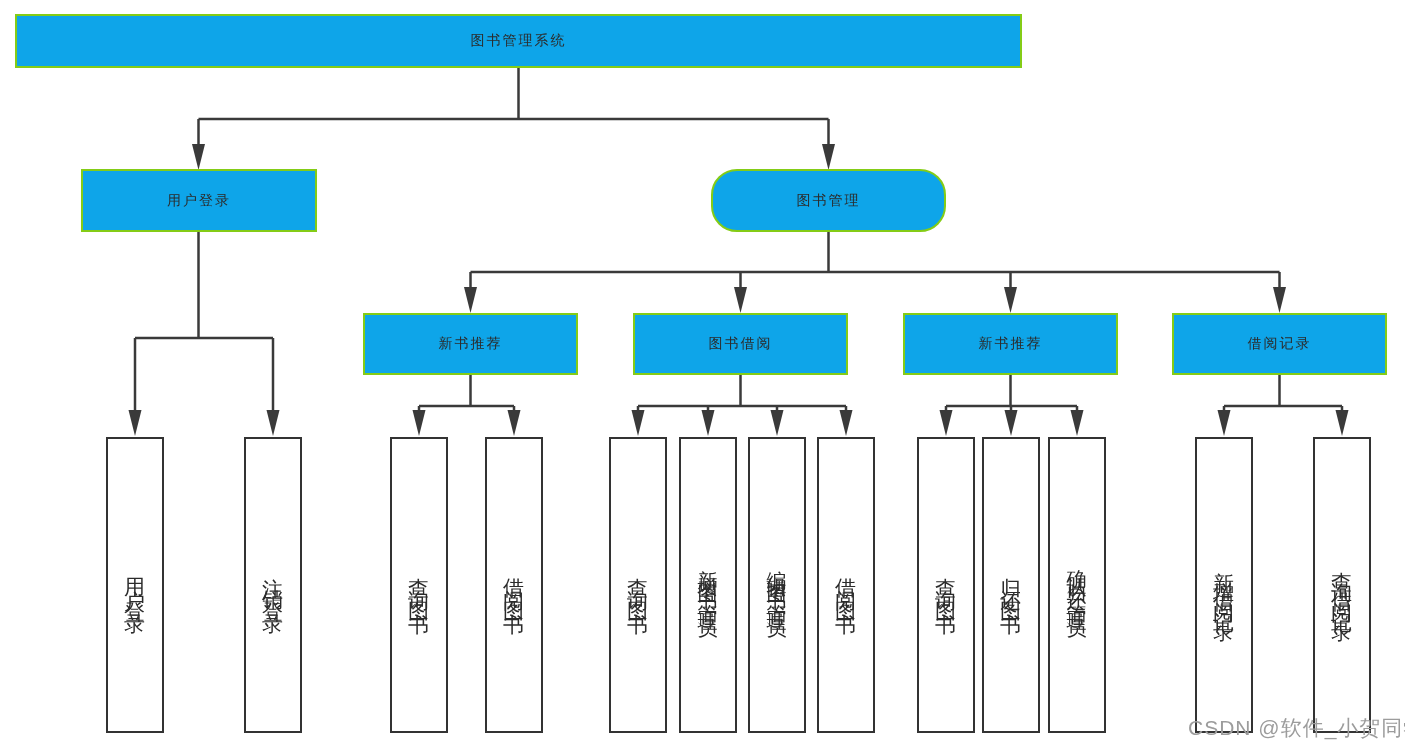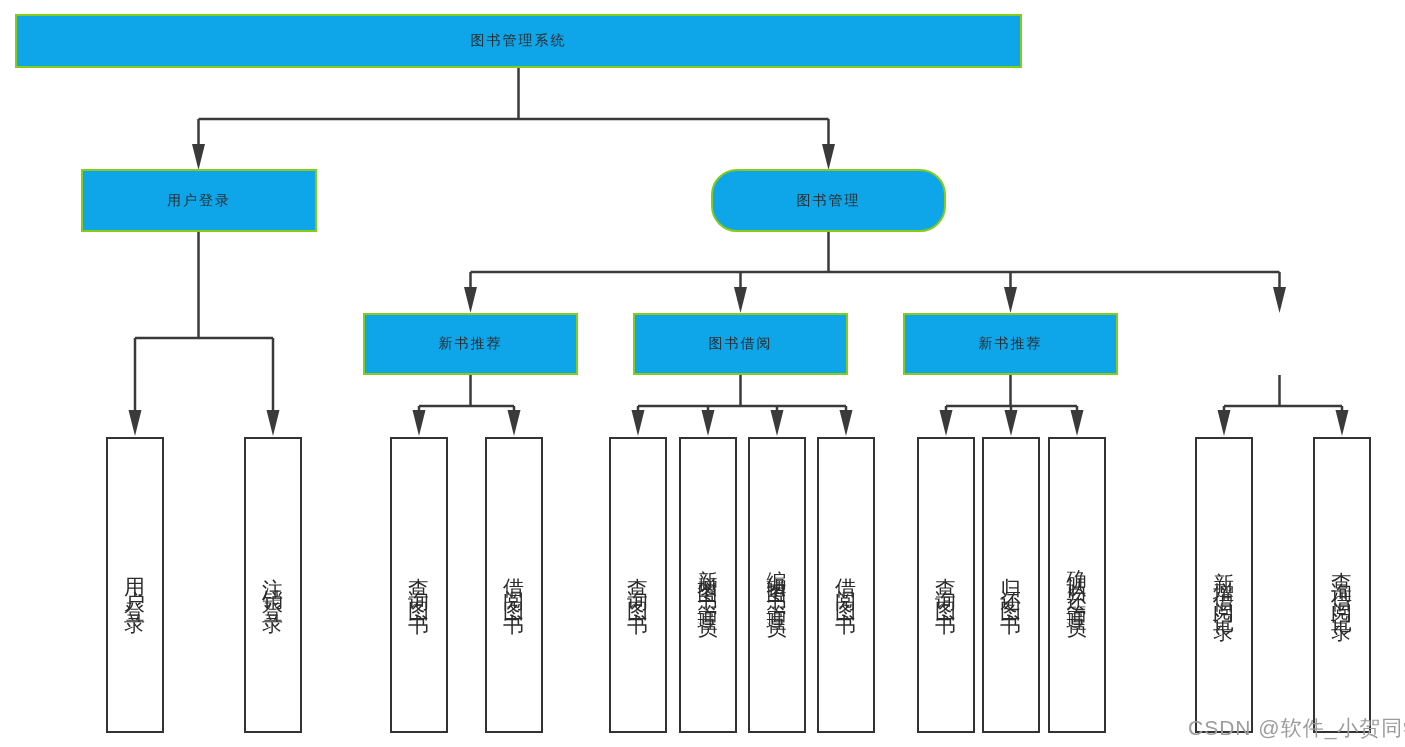--- a/index.html
+++ b/index.html
@@ -135,20 +135,23 @@
 
   <div class="node" style="left:363px;top:313px;width:215px;height:62px;">
     <span>新书推荐</span>
   </div>
   <div class="node" style="left:633px;top:313px;width:215px;height:62px;">
     <span>图书借阅</span>
   </div>
   <div class="node" style="left:903px;top:313px;width:215px;height:62px;">
     <span>新书推荐</span>
   </div>
+  <div class="node" style="left:1172px;top:313px;width:215px;height:62px;">
+    <span>借阅记录</span>
+  </div>
 
   <div class="leaf" style="left:106px;">
     <span class="leaf-label">用户登录</span>
   </div>
   <div class="leaf" style="left:244px;">
     <span class="leaf-label">注销登录</span>
   </div>
 
   <div class="leaf" style="left:390px;">
     <span class="leaf-label">查询图书</span>

